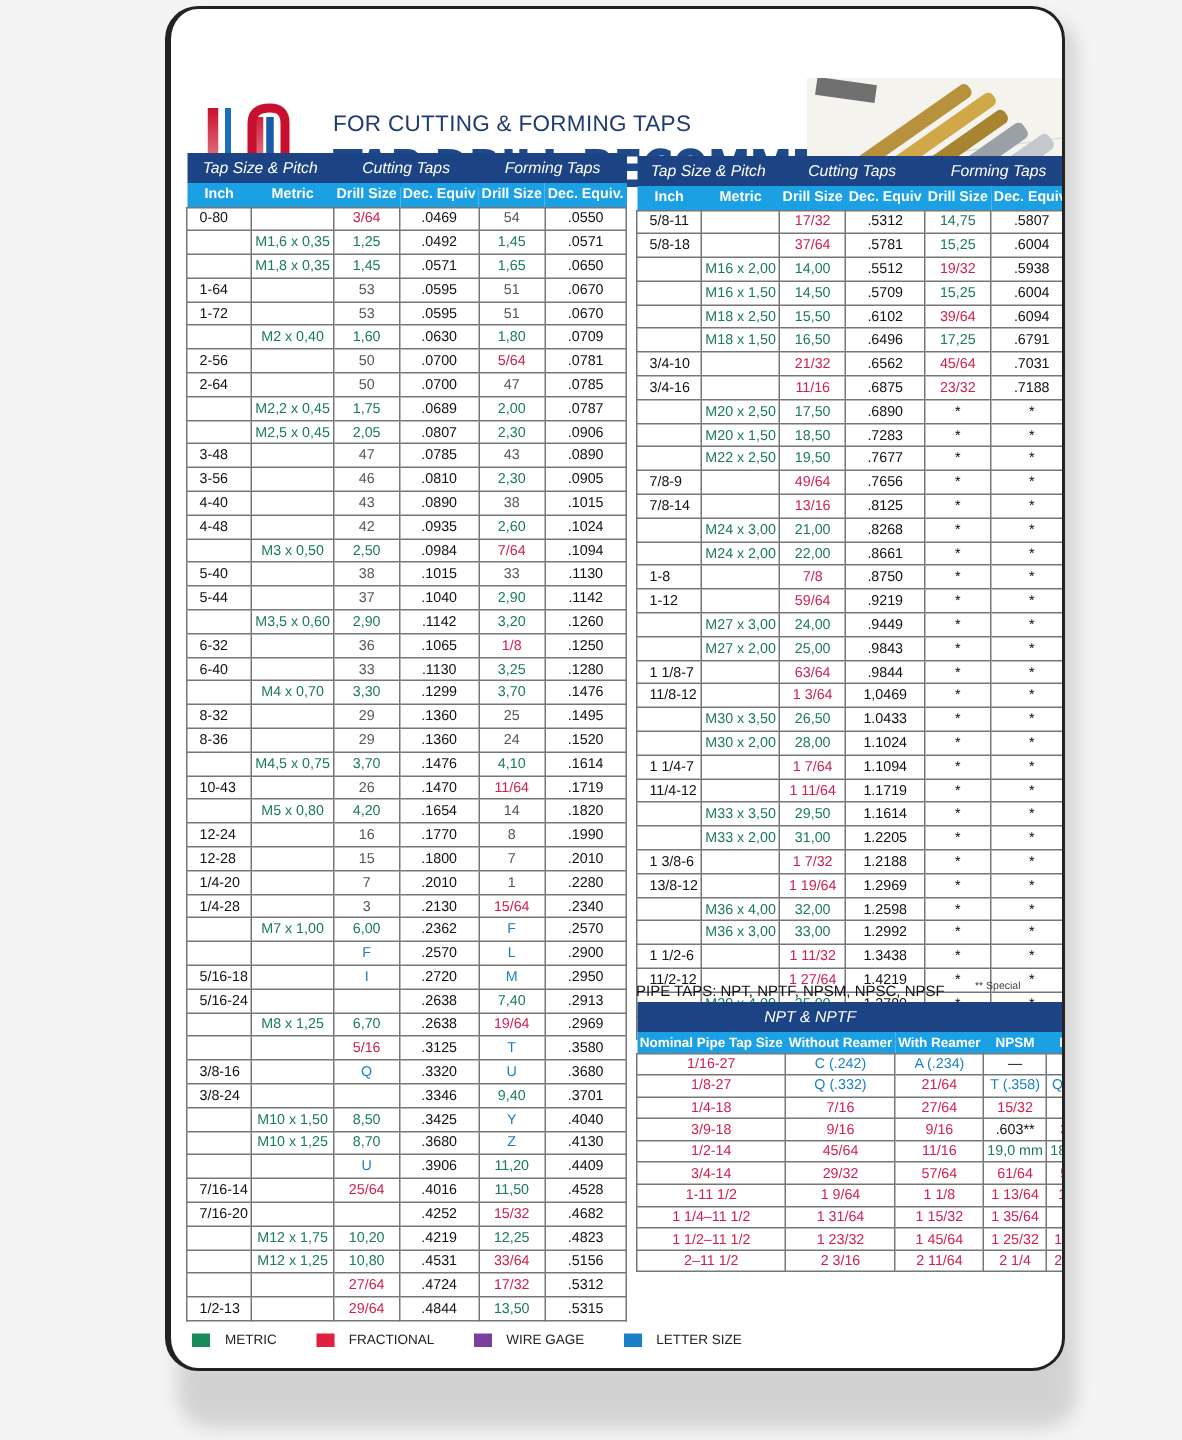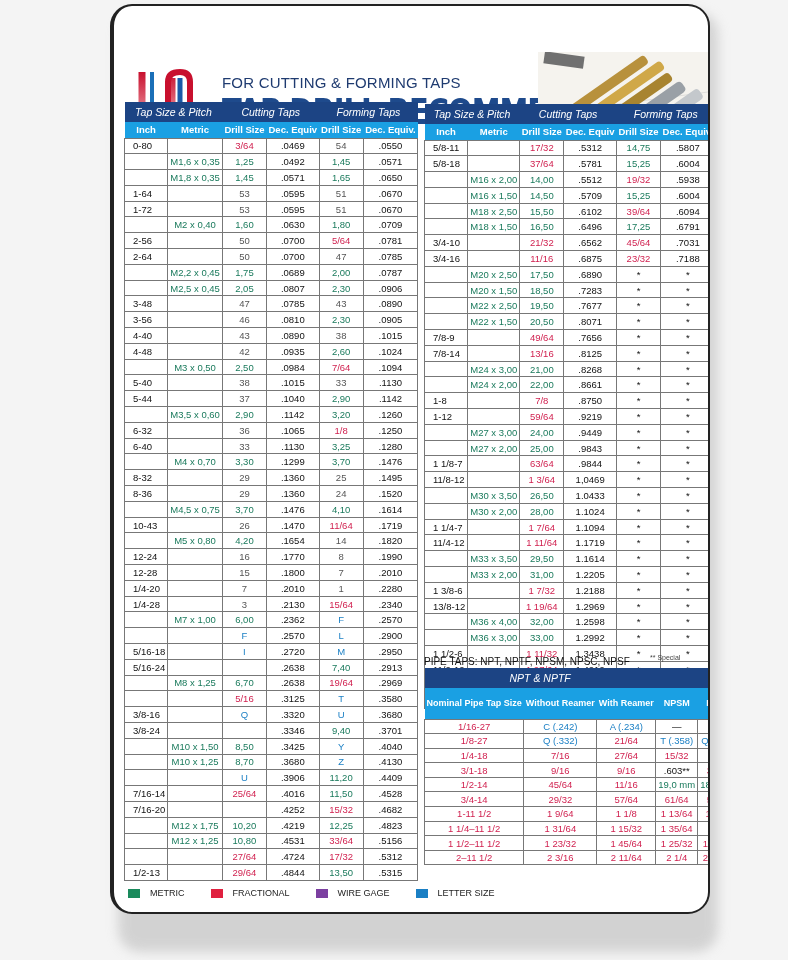--- a/index.html
+++ b/index.html
@@ -20,21 +20,21 @@
   .c-metric { color: #1a7a5c; }
   .c-frac { color: #d01f4e; }
   .c-wire { color: #555; }
   .c-letter { color: #1a7fc4; }
   .c-plain { color: #111; }
   #tbl-left { left: 10px; top: 96px; width: 292px; }
   #tbl-right { left: 310px; top: 98px; width: 280px; }
   .pipe-title { position: absolute; left: 310px; top: 650px; font-size: 10px; color: #111; }
   .pipe-special { position: absolute; left: 536px; top: 648px; font-size: 7px; color: #444; }
   #tbl-pipe { left: 310px; top: 662px; width: 280px; font-size: 9.5px; }
-  #tbl-pipe .h2 th { font-size: 9px; line-height: 10px; height: 31px; }
+  #tbl-pipe .h2 th { font-size: 9px; line-height: 10px; height: 14px; }
   #tbl-pipe td { height: 14.6px; }
   .legend { position: absolute; left: 14px; top: 882px; display: flex; gap: 26px; font-size: 9px; color: #222; }
   .legend-item { display: flex; align-items: center; gap: 10px; }
   .swatch { width: 12px; height: 9px; display: inline-block; }
 </style>
 </head>
 <body>
 
 <div class="shadow"></div>
 <div class="card">
@@ -564,28 +564,20 @@
         </tr>
         <tr>
           <td class=" inch"></td>
           <td class="c-metric">M22 x 2,50</td>
           <td class="c-metric">19,50</td>
           <td class="c-plain">.7677</td>
           <td class="c-plain">*</td>
           <td class="c-plain">*</td>
         </tr>
         <tr>
-          <td class=" inch"></td>
-          <td class="c-metric">M22 x 1,50</td>
-          <td class="c-metric">20,50</td>
-          <td class="c-plain">.8071</td>
-          <td class="c-plain">*</td>
-          <td class="c-plain">*</td>
-        </tr>
-        <tr>
           <td class=" inch">7/8-9</td>
           <td class="c-metric"></td>
           <td class="c-frac">49/64</td>
           <td class="c-plain">.7656</td>
           <td class="c-plain">*</td>
           <td class="c-plain">*</td>
         </tr>
         <tr>
           <td class=" inch">7/8-14</td>
           <td class="c-metric"></td>
@@ -805,21 +797,21 @@
           <td class="c-letter">Q (.332)</td>
         </tr>
         <tr>
           <td class="c-frac">1/4-18</td>
           <td class="c-frac">7/16</td>
           <td class="c-frac">27/64</td>
           <td class="c-frac">15/32</td>
           <td class="c-frac">7/16</td>
         </tr>
         <tr>
-          <td class="c-frac">3/1-18</td>
+          <td class="c-frac">3/9-18</td>
           <td class="c-frac">9/16</td>
           <td class="c-frac">9/16</td>
           <td class="c-plain">.603**</td>
           <td class="c-frac">37/64</td>
         </tr>
         <tr>
           <td class="c-frac">1/2-14</td>
           <td class="c-frac">45/64</td>
           <td class="c-frac">11/16</td>
           <td class="c-metric">19,0 mm</td>

